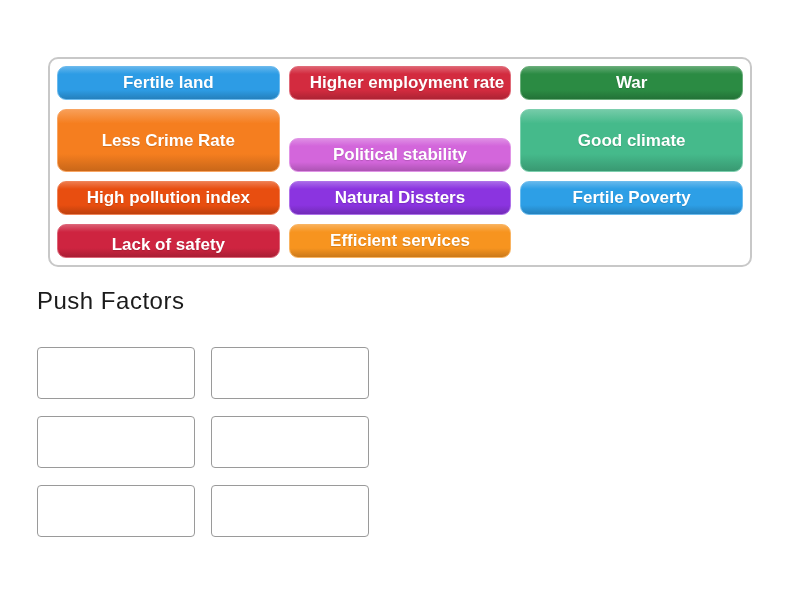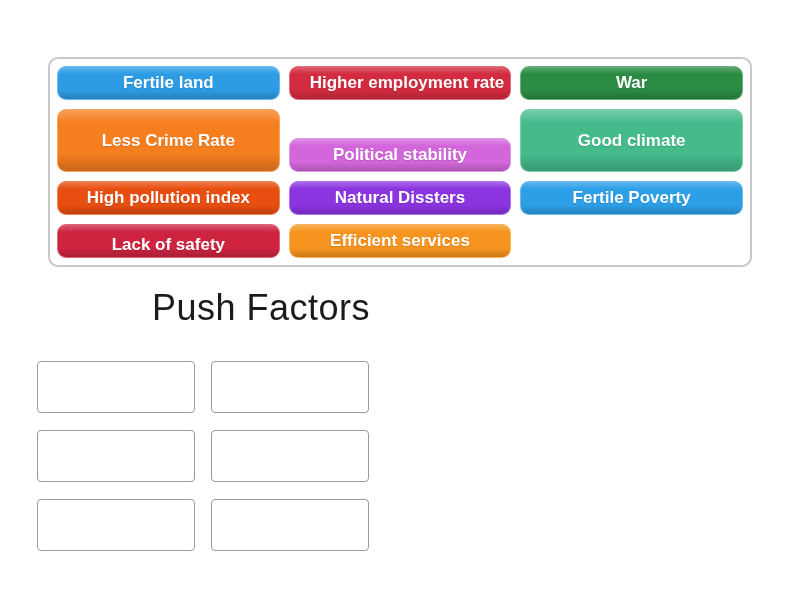--- a/index.html
+++ b/index.html
@@ -22,21 +22,21 @@
     font-size:17px; line-height:1.25; padding:2px 6px;
     cursor:grab; user-select:none;
     text-shadow:0 1px 1px rgba(0,0,0,0.15);
   }
 
   
   .group { position:absolute; top:287px; width:333px; }
   .group.push { left:37px; }
   .group.pull { left:428px; }
   .group-title {
-    text-align:right; font-size:36px; font-weight:400; color:#1b1b1b;
+    text-align:left; font-size:24px; font-weight:400; color:#1b1b1b;
     margin:0 0 32px 0; letter-spacing:0.5px;
   }
   .slots {
     display:grid; grid-template-columns:158px 158px;
     grid-auto-rows:52px; column-gap:16px; row-gap:17px;
   }
   .slot {
     box-sizing:border-box; background:#ffffff;
     border:1px solid #9a9a9a; border-radius:4px;
   }

